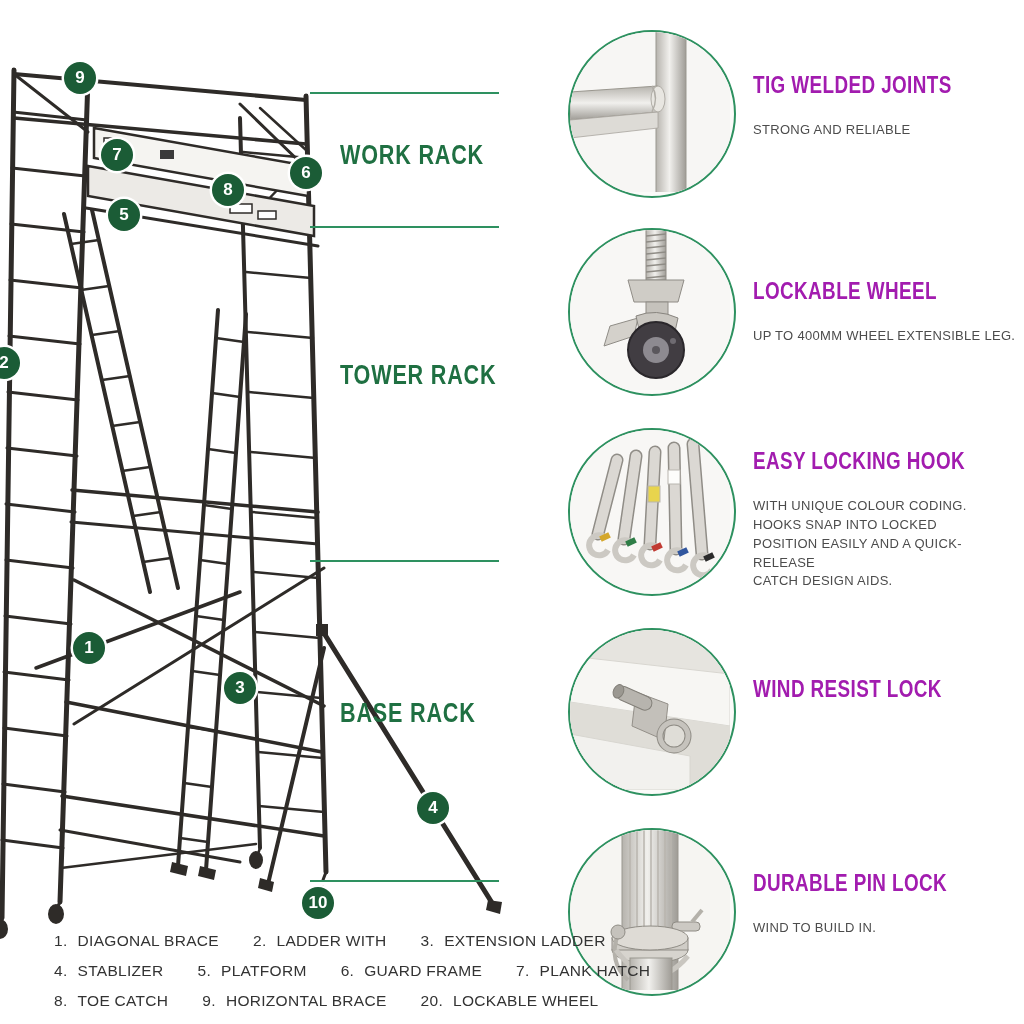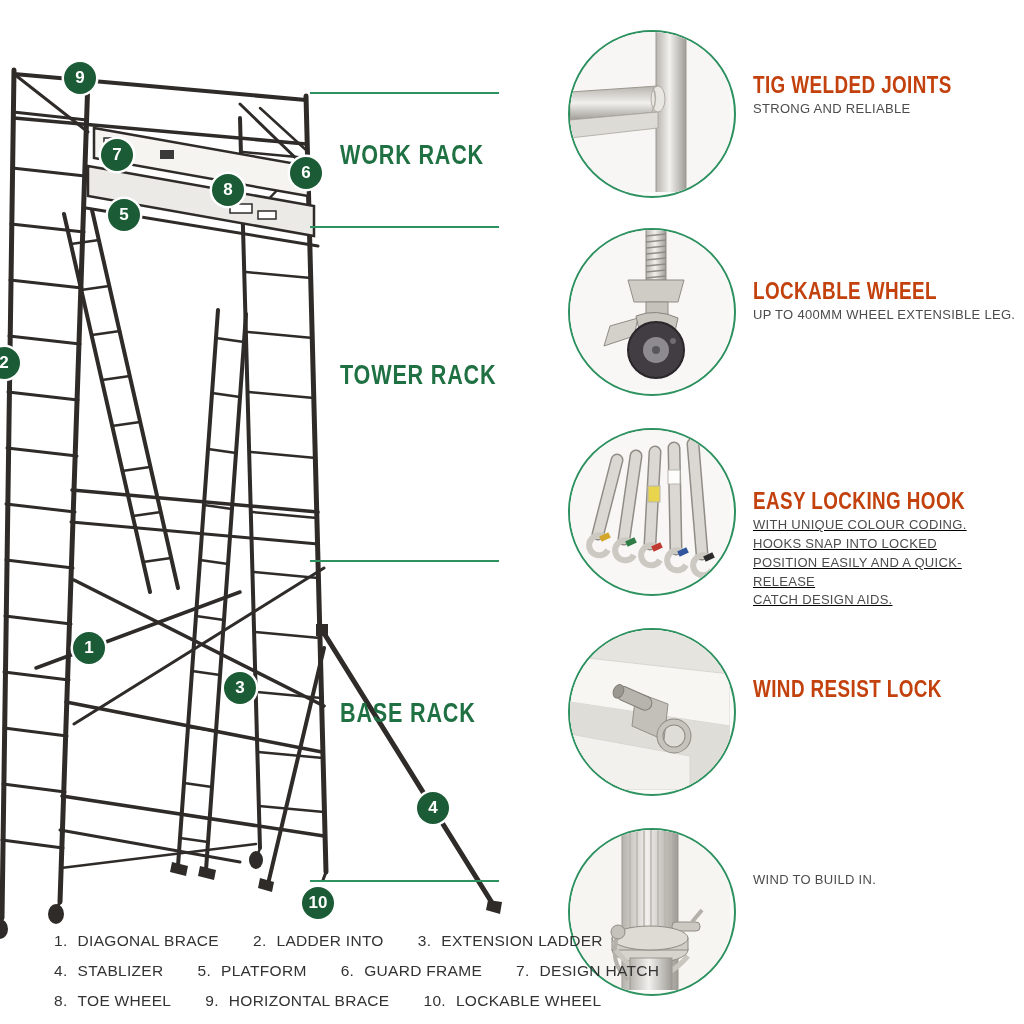--- a/index.html
+++ b/index.html
@@ -11,23 +11,23 @@
   .section-label{position:absolute;color:#1f7042;font-weight:700;font-size:27px;white-space:nowrap;text-decoration:underline;}
   .section-label .squeeze{display:inline-block;transform:scaleX(0.8);transform-origin:left center;letter-spacing:1px;}
   .badge{position:absolute;width:32px;height:32px;border-radius:50%;background:#1b5c36;color:#fff;
          font-weight:700;font-size:17px;display:flex;align-items:center;justify-content:center;
          transform:translate(-50%,-50%);box-shadow:0 0 0 2.5px #ffffff;z-index:5;}
   
   .feature-circle{position:absolute;width:164px;height:164px;border-radius:50%;border:2px solid #2e9160;
                   overflow:hidden;background:#fbfbf9;}
   .feature-circle svg{display:block;}
   .feature-text{position:absolute;left:753px;width:268px;}
-  .feature-title{color:#c2410c;font-weight:700;font-size:23px;white-space:nowrap;}
+  .feature-title{color:#a21caf;font-weight:700;font-size:23px;white-space:nowrap;}
   .feature-title .squeeze{display:inline-block;transform:scaleX(0.82);transform-origin:left center;letter-spacing:0.5px;}
-  .feature-desc{margin-top:1px;font-size:13px;color:#4c4c4c;letter-spacing:0.3px;line-height:1.45;white-space:pre-line;}
+  .feature-desc{margin-top:22px;font-size:13px;color:#4c4c4c;letter-spacing:0.3px;line-height:1.45;white-space:pre-line;}
   
   .legend{position:absolute;left:54px;top:926px;font-size:15.5px;color:#333;letter-spacing:0.3px;}
   .legend-row{display:flex;height:30px;align-items:center;}
   .legend-item{display:inline-flex;margin-right:34px;}
   .legend-num{margin-right:10px;}
 </style>
 </head>
 <body>
 
 <div class="page">
@@ -265,21 +265,21 @@
           </g>
         <g>
             <path d="M123,14 L132,124" stroke="#908d87" stroke-width="13" stroke-linecap="round"></path>
            <path d="M123,14 L132,124" stroke="#dbd8d3" stroke-width="10" stroke-linecap="round"></path>
            <path d="M140,128 A10,10 0 1 0 142,140" fill="none" stroke="#ccc9c3" stroke-width="6"></path>
            <rect x="134" y="124" width="10" height="6" fill="#2b2b2b" transform="rotate(-25 139 127)"></rect>
           </g>
       </g>
     </svg>
   </div>
-  <div class="feature-text" style="top:488px;text-decoration:underline;">
+  <div class="feature-text" style="top:448px;">
     <div class="feature-title">
       <span class="squeeze">EASY LOCKING HOOK</span>
     </div>
     <div class="feature-desc">WITH UNIQUE COLOUR CODING.
 HOOKS SNAP INTO LOCKED
 POSITION EASILY AND A QUICK-RELEASE
 CATCH DESIGN AIDS.</div>
   </div>
 
   <div class="feature-circle" style="left:568px;top:628px;">
@@ -322,32 +322,35 @@
       <ellipse cx="80" cy="120" rx="38" ry="13" fill="#d7d4ce" stroke="#8f8c85"></ellipse>
       <rect x="42" y="108" width="76" height="12" fill="#cfccc6" stroke="#8f8c85"></rect>
       <ellipse cx="80" cy="108" rx="38" ry="12" fill="#dedbd5" stroke="#8f8c85"></ellipse>
       <path d="M48,104 q-10,28 10,46" stroke="#b4b1aa" stroke-width="4" fill="none"></path>
       <path d="M46,120 q36,48 72,6" stroke="#c9c6c0" stroke-width="5" fill="none"></path>
       <circle cx="48" cy="102" r="7" fill="#c5c2bc" stroke="#8f8c85"></circle>
       <rect x="60" y="128" width="42" height="36" fill="url(#gV)" stroke="#9a978f"></rect>
     </svg>
   </div>
   <div class="feature-text" style="top:870px;">
+    <div class="feature-title">
+      <span class="squeeze">DURABLE PIN LOCK</span>
+    </div>
     <div class="feature-desc">WIND TO BUILD IN.</div>
   </div>
 
   <div class="legend">
     <div class="legend-row">
       <span class="legend-item">
         <span class="legend-num">1.</span>
         <span class="legend-label">DIAGONAL BRACE</span>
       </span>
       <span class="legend-item">
         <span class="legend-num">2.</span>
-        <span class="legend-label">LADDER INTO</span>
+        <span class="legend-label">LADDER WITH</span>
       </span>
       <span class="legend-item">
         <span class="legend-num">3.</span>
         <span class="legend-label">EXTENSION LADDER</span>
       </span>
     </div>
     <div class="legend-row">
       <span class="legend-item">
         <span class="legend-num">4.</span>
         <span class="legend-label">STABLIZER</span>
@@ -355,32 +358,32 @@
       <span class="legend-item">
         <span class="legend-num">5.</span>
         <span class="legend-label">PLATFORM</span>
       </span>
       <span class="legend-item">
         <span class="legend-num">6.</span>
         <span class="legend-label">GUARD FRAME</span>
       </span>
       <span class="legend-item">
         <span class="legend-num">7.</span>
-        <span class="legend-label">DESIGN HATCH</span>
+        <span class="legend-label">PLANK HATCH</span>
       </span>
     </div>
     <div class="legend-row">
       <span class="legend-item">
         <span class="legend-num">8.</span>
-        <span class="legend-label">TOE WHEEL</span>
+        <span class="legend-label">TOE CATCH</span>
       </span>
       <span class="legend-item">
         <span class="legend-num">9.</span>
         <span class="legend-label">HORIZONTAL BRACE</span>
       </span>
       <span class="legend-item">
-        <span class="legend-num">10.</span>
+        <span class="legend-num">20.</span>
         <span class="legend-label">LOCKABLE WHEEL</span>
       </span>
     </div>
   </div>
 
 </div>
 
 </body></html>

